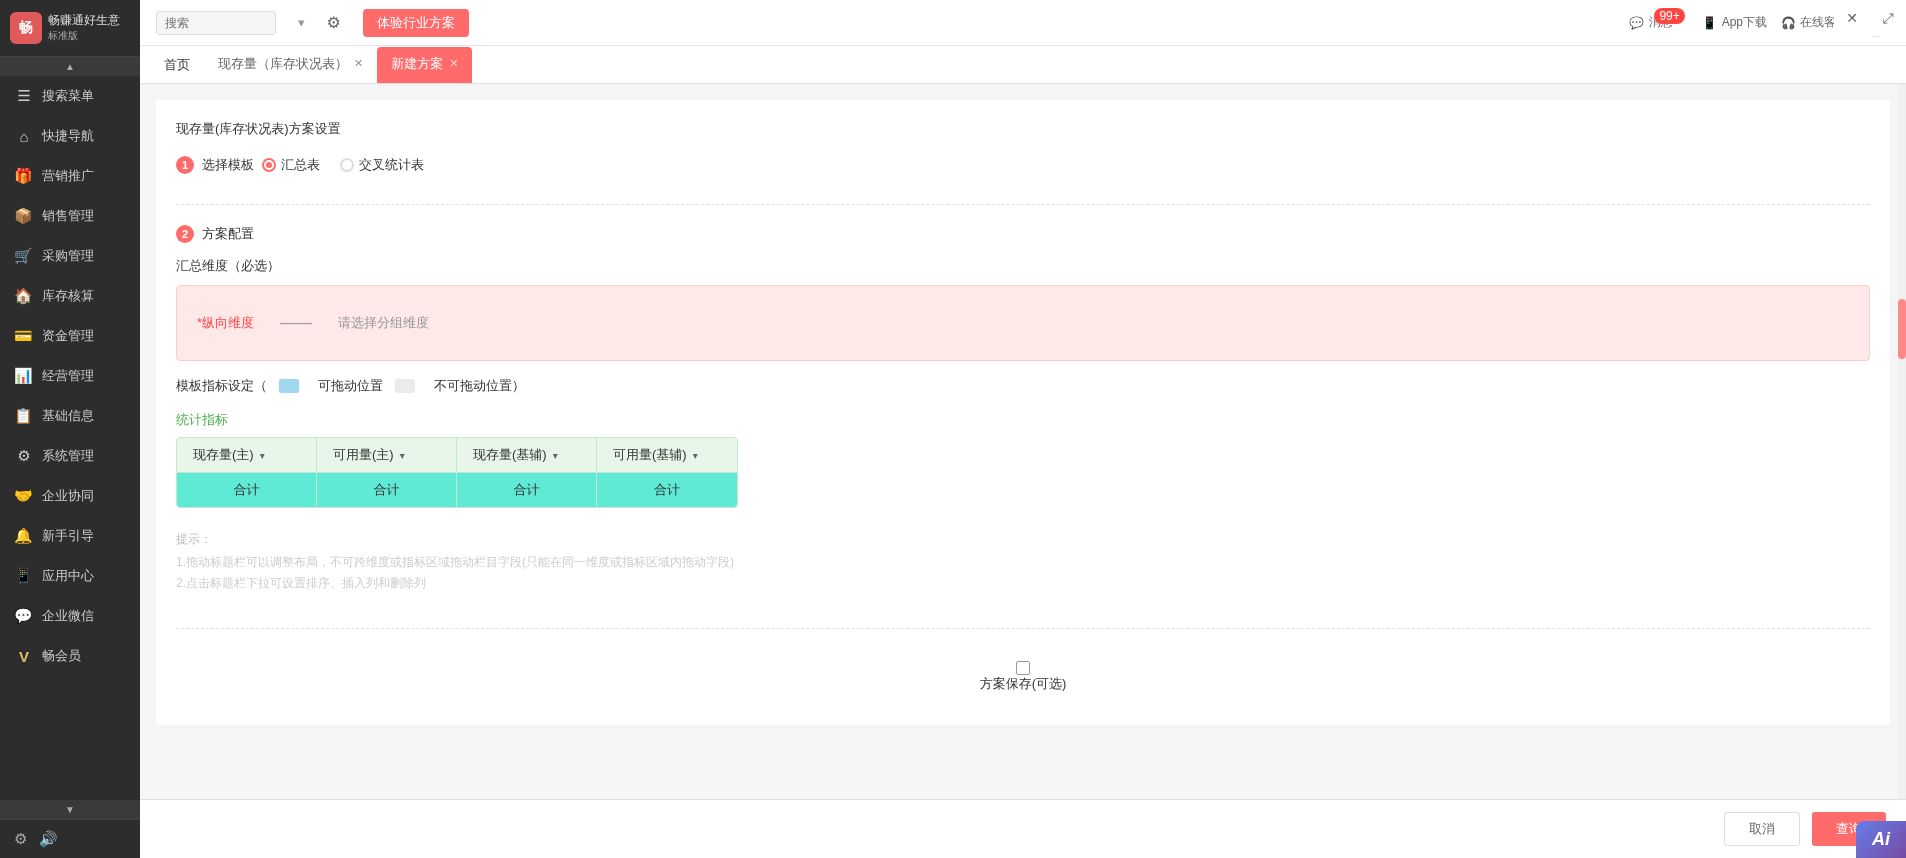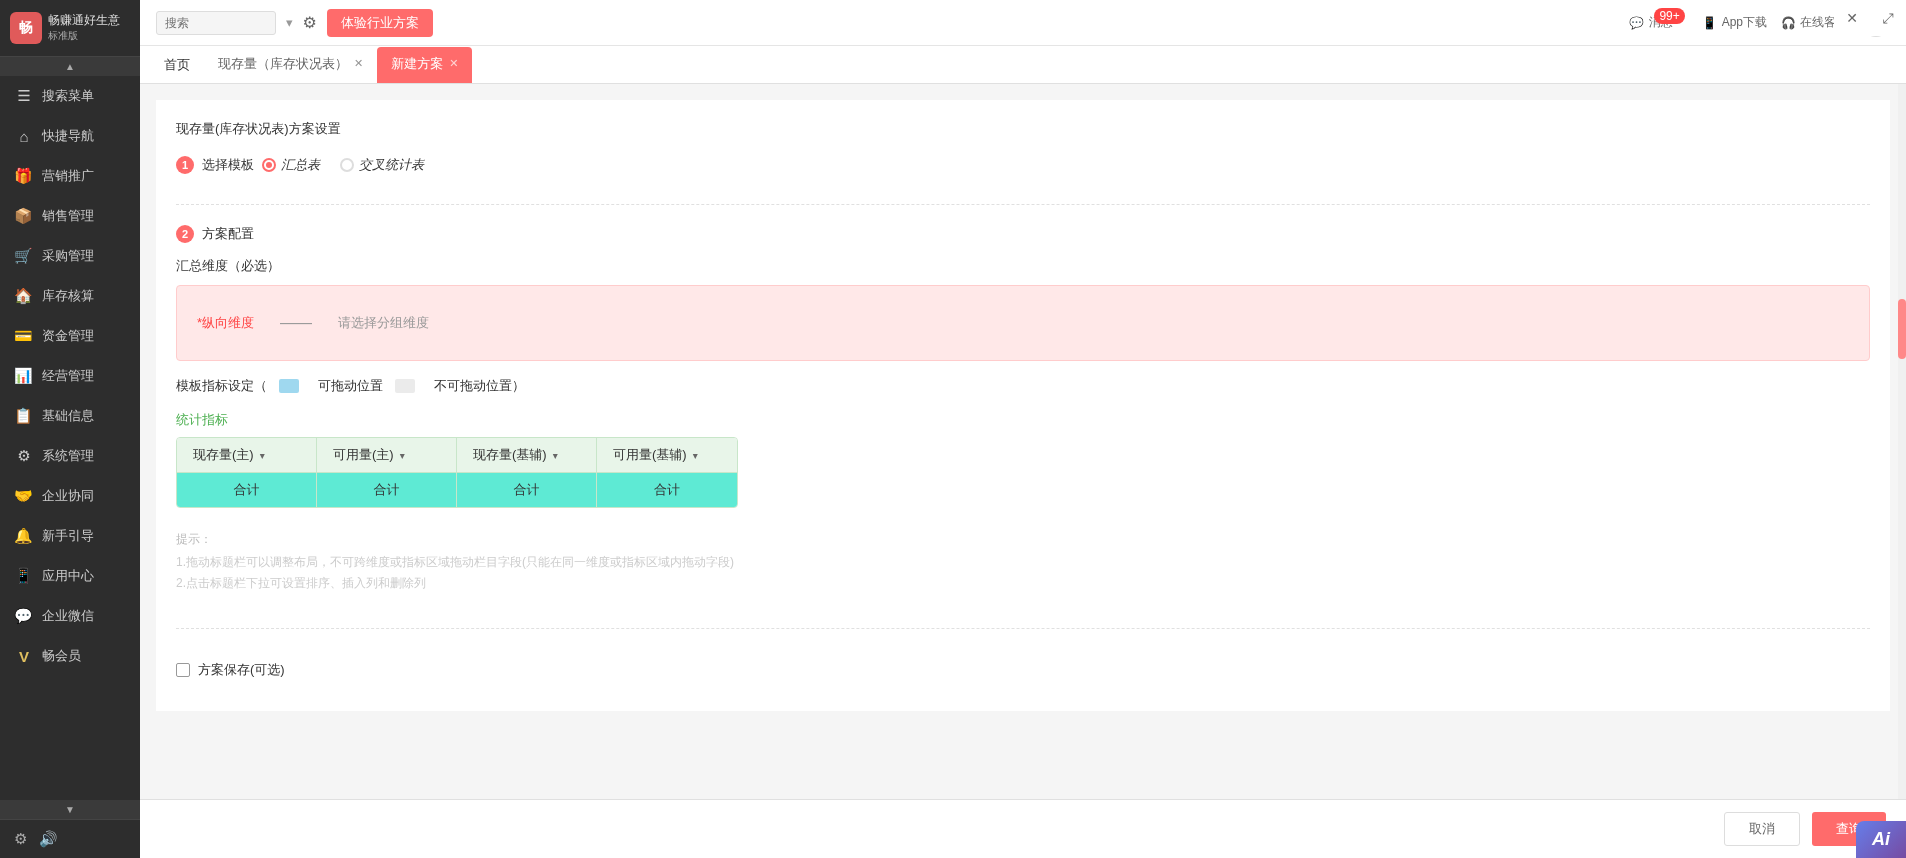--- a/index.html
+++ b/index.html
@@ -79,21 +79,21 @@
     
     .topbar {
       background: #fff;
       padding: 0 16px;
       height: 46px;
       display: flex;
       align-items: center;
       justify-content: space-between;
       border-bottom: 1px solid #e5e5e5;
     }
-    .topbar-left { display: flex; align-items: center; gap: 10px; }
+    .topbar-left { display: flex; align-items: center; gap: 22px; }
     .topbar-search {
       background: #f5f5f5;
       border: 1px solid #ddd;
       border-radius: 3px;
       padding: 4px 8px;
       font-size: 12px;
       color: #999;
       width: 120px;
     }
     .topbar-dropdown-icon { color: #999; cursor: pointer; }
@@ -206,21 +206,21 @@
       height: 18px;
       display: flex;
       align-items: center;
       justify-content: center;
       font-size: 11px;
       font-weight: bold;
     }
     .step-title { font-size: 13px; color: #333; font-weight: 500; }
 
     .radio-group { display: flex; align-items: center; gap: 20px; }
-    .radio-item { display: flex; align-items: center; gap: 5px; cursor: pointer; font-size: 13px; color: #333; font-style: italic; }
+    .radio-item { display: flex; align-items: center; gap: 5px; cursor: pointer; font-size: 13px; color: #333; }
     .radio-circle {
       width: 14px;
       height: 14px;
       border-radius: 50%;
       border: 2px solid #ddd;
       display: flex;
       align-items: center;
       justify-content: center;
     }
     .radio-circle.checked { border-color: #ff6b6b; }
@@ -331,22 +331,22 @@
       margin-top: 20px;
       margin-bottom: 20px;
     }
     .tips-title { font-size: 12px; color: #bbb; margin-bottom: 6px; }
     .tips-item { font-size: 12px; color: #ccc; margin-bottom: 4px; }
 
     
     .save-checkbox-row {
       display: flex;
       align-items: center;
-      gap: 8px;
       padding: 12px 0;
+      flex-direction: column;
     }
     .checkbox-box {
       width: 14px;
       height: 14px;
       border: 1px solid #999;
       background: #fff;
       border-radius: 2px;
       cursor: pointer;
     }
     .save-label { font-size: 13px; color: #333; }

